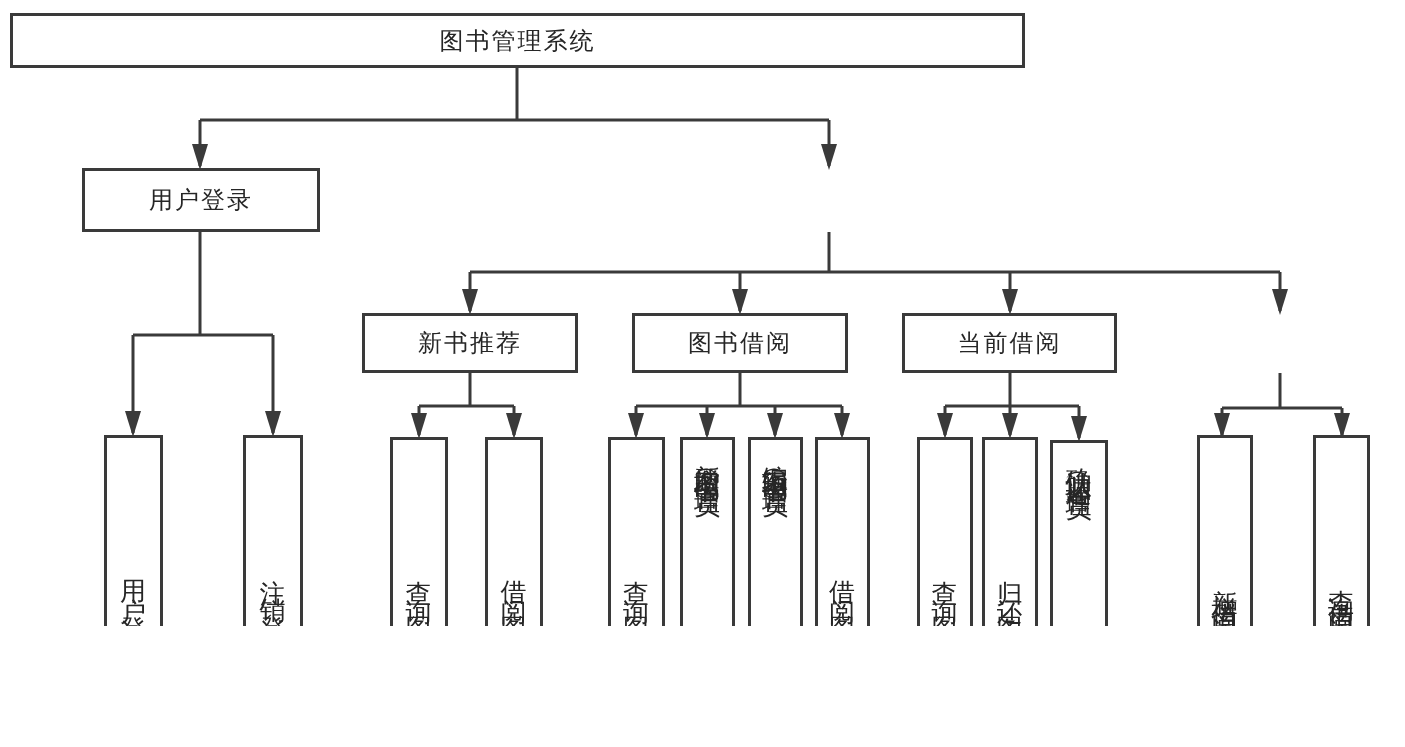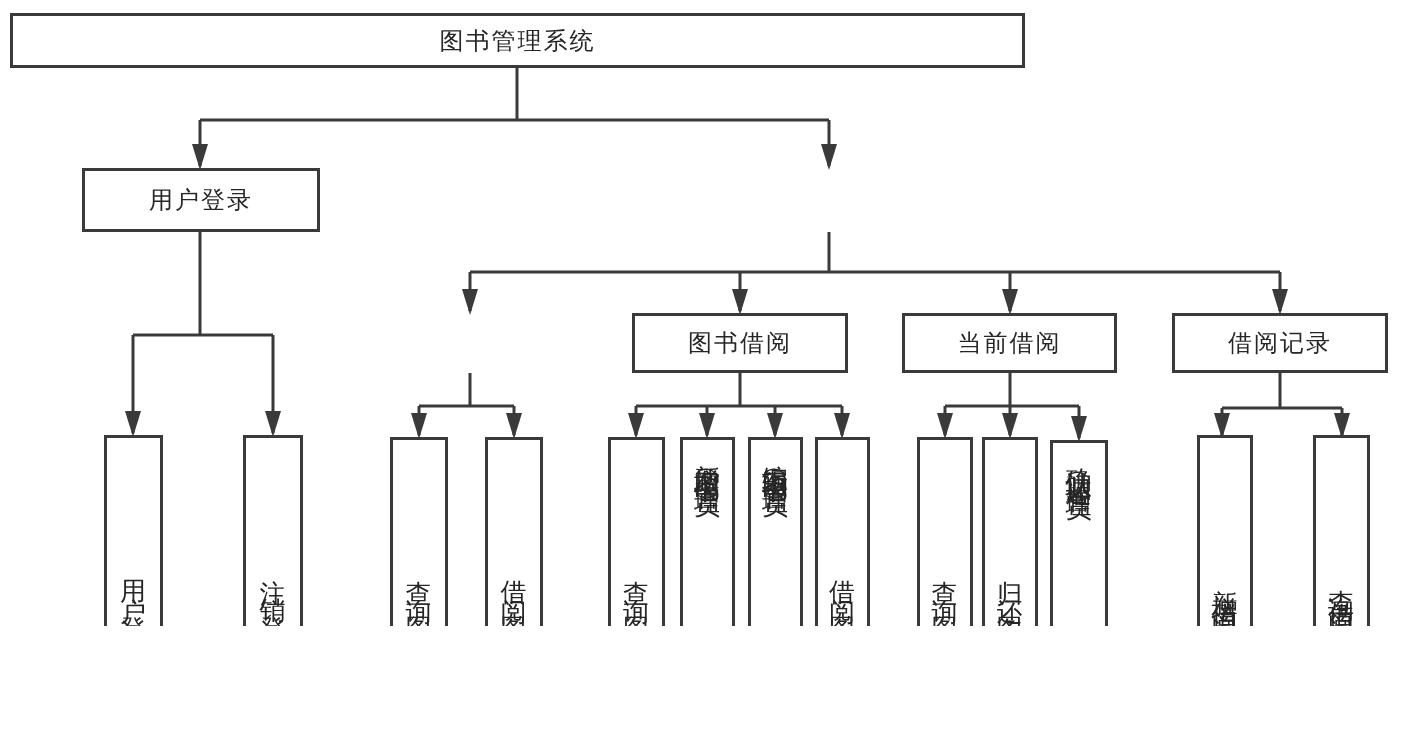--- a/index.html
+++ b/index.html
@@ -72,28 +72,28 @@
   </svg>
 
   <div class="node h" style="left:10px;top:13px;width:1015px;height:55px">
     <span>图书管理系统</span>
   </div>
 
   <div class="node h" style="left:82px;top:168px;width:238px;height:64px">
     <span>用户登录</span>
   </div>
 
+  <div class="node h" style="left:362px;top:313px;width:216px;height:60px">
+    <span>新书推荐</span>
+  </div>
   <div class="node h" style="left:902px;top:313px;width:215px;height:60px">
     <span>当前借阅</span>
   </div>
   <div class="node h" style="left:632px;top:313px;width:216px;height:60px">
     <span>图书借阅</span>
-  </div>
-  <div class="node h" style="left:1172px;top:313px;width:216px;height:60px">
-    <span>借阅记录</span>
   </div>
 
   <div class="node v sp4" style="left:104px;top:435px;width:59px;height:302px">
     <span>用户登录</span>
   </div>
   <div class="node v sp4" style="left:243px;top:435px;width:60px;height:302px">
     <span>注销登录</span>
   </div>
 
   <div class="node v sp4" style="left:390px;top:437px;width:58px;height:300px">

